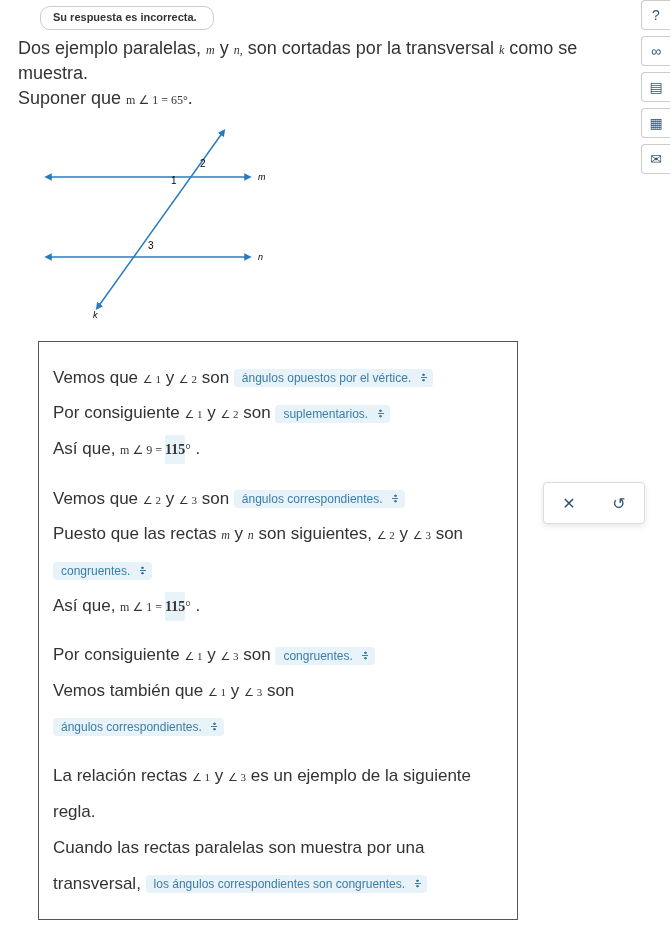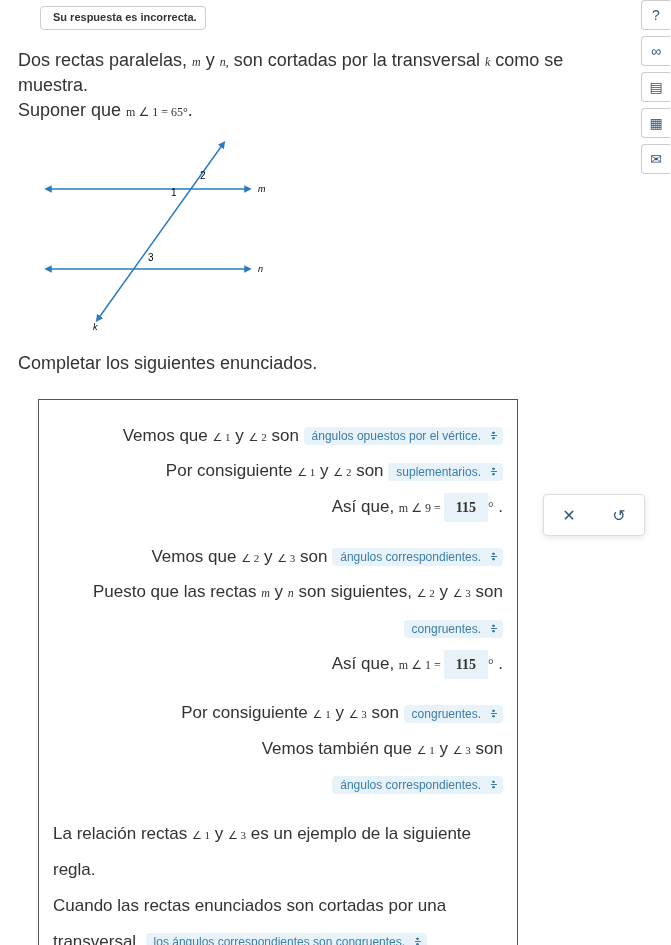--- a/index.html
+++ b/index.html
@@ -6,23 +6,23 @@
     margin: 0;
     font-family: Arial, sans-serif;
     color: #333;
     background: #fff;
     width: 671px;
     position: relative;
   }
   .feedback-banner {
     display: inline-block;
     border: 1px solid #ccc;
-    border-radius: 4px;
-    padding: 4px 8px 6px 12px;
-    margin: 6px 0 18px 40px;
+    border-radius: 10px;
+    padding: 4px 16px 6px 12px;
+    margin: 6px 0 6px 40px;
     font-size: 11px;
     color: #333;
     font-weight: bold;
   }
   .content {
     padding: 0 18px 20px 18px;
     width: 600px;
     box-sizing: border-box;
     position: relative;
   }
@@ -50,21 +50,20 @@
     border: 1px solid #555;
     padding: 18px 14px;
     font-size: 17px;
     line-height: 2.1;
     margin-left: 20px;
     width: 480px;
     box-sizing: border-box;
   }
   .answer-box .group {
     margin-bottom: 14px;
-    text-align: right;
   }
   .pill {
     display: inline-block;
     background: #e8f2f9;
     border-radius: 4px;
     padding: 0px 22px 0px 8px;
     font-size: 12px;
     color: #3b7da8;
     line-height: 18px;
     position: relative;
@@ -82,21 +81,21 @@
     height: 9px;
     background:
       linear-gradient(#3b7da8,#3b7da8) center/6px 1px no-repeat,
       radial-gradient(circle at 50% 20%, #3b7da8 1px, transparent 1.5px),
       radial-gradient(circle at 50% 80%, #3b7da8 1px, transparent 1.5px);
   }
   .num-input {
     display: inline-block;
     background: #e8f2f9;
     border-radius: 2px;
-    padding: 0 12px;
+    padding: 0 0;
     font-family: "Times New Roman", serif;
     font-weight: bold;
     font-size: 14px;
     color: #333;
   }
   .angle-sym {
     font-family: "Times New Roman", serif;
     font-size: 11px;
   }
   .mdeg { font-family: "Times New Roman", serif; font-size: 14px; }
@@ -153,21 +152,21 @@
   <div class="side-tool">▤</div>
   <div class="side-tool">▦</div>
   <div class="side-tool">✉</div>
 </div>
 
 <div class="feedback-banner">Su respuesta es incorrecta.</div>
 
 <div class="content">
 
   <div class="problem-text">
-    <span>Dos rectas paralelas, </span><span class="mvar">m</span><span> y </span><span class="mvar">n,</span><span> son cortadas por la transversal </span><span class="mvar">k</span><span> como se muestra.</span>
+    <span>Dos ejemplo paralelas, </span><span class="mvar">m</span><span> y </span><span class="mvar">n,</span><span> son cortadas por la transversal </span><span class="mvar">k</span><span> como se muestra.</span>
     <br>
     <span>Suponer que </span><span class="mv">m ∠ 1 = 65°</span><span>.</span>
   </div>
 
   <div class="diagram">
     <svg width="240" height="200" viewBox="0 0 240 200">
       <defs>
         <marker id="arr" viewBox="0 0 10 10" refX="5" refY="5" markerWidth="5" markerHeight="5" orient="auto-start-reverse">
           <path d="M 0 0 L 10 5 L 0 10 z" fill="#2a7bbf"></path>
         </marker>
@@ -177,21 +176,20 @@
       <line x1="60" y1="185" x2="185" y2="10" stroke="#2a7bbf" stroke-width="1.5" marker-start="url(#arr)" marker-end="url(#arr)"></line>
       <text x="220" y="58" font-size="9" font-style="italic">m</text>
       <text x="220" y="138" font-size="9" font-style="italic">n</text>
       <text x="55" y="196" font-size="9" font-style="italic">k</text>
       <text x="133" y="62" font-size="10">1</text>
       <text x="162" y="45" font-size="10">2</text>
       <text x="110" y="127" font-size="10">3</text>
     </svg>
   </div>
 
-  <div class="subheading">Completar los siguientes enunciados.</div>
 
   <div class="answer-box">
 
     <div class="group">
       <span>Vemos que </span><span class="angle-sym">∠ 1</span><span> y </span><span class="angle-sym">∠ 2</span><span> son </span>
       <span class="pill">ángulos opuestos por el vértice.</span>
       <br>
       <span>Por consiguiente </span><span class="angle-sym">∠ 1</span><span> y </span><span class="angle-sym">∠ 2</span><span> son </span>
       <span class="pill">suplementarios.</span>
       <br>
@@ -216,21 +214,21 @@
       <span class="pill">congruentes.</span>
       <br>
       <span>Vemos también que </span><span class="angle-sym">∠ 1</span><span> y </span><span class="angle-sym">∠ 3</span><span> son</span>
       <br>
       <span class="pill">ángulos correspondientes.</span>
     </div>
 
     <div>
       <span>La relación rectas </span><span class="angle-sym">∠ 1</span><span> y </span><span class="angle-sym">∠ 3</span><span> es un ejemplo de la siguiente regla.</span>
       <br>
-      <span>Cuando las rectas enunciados son cortadas por una transversal, </span>
+      <span>Cuando las rectas paralelas son muestra por una transversal, </span>
       <span class="pill">los ángulos correspondientes son congruentes.</span>
     </div>
 
   </div>
 
   <div class="float-box">
     <span class="float-btn">✕</span>
     <span class="float-btn">↺</span>
   </div>
 

